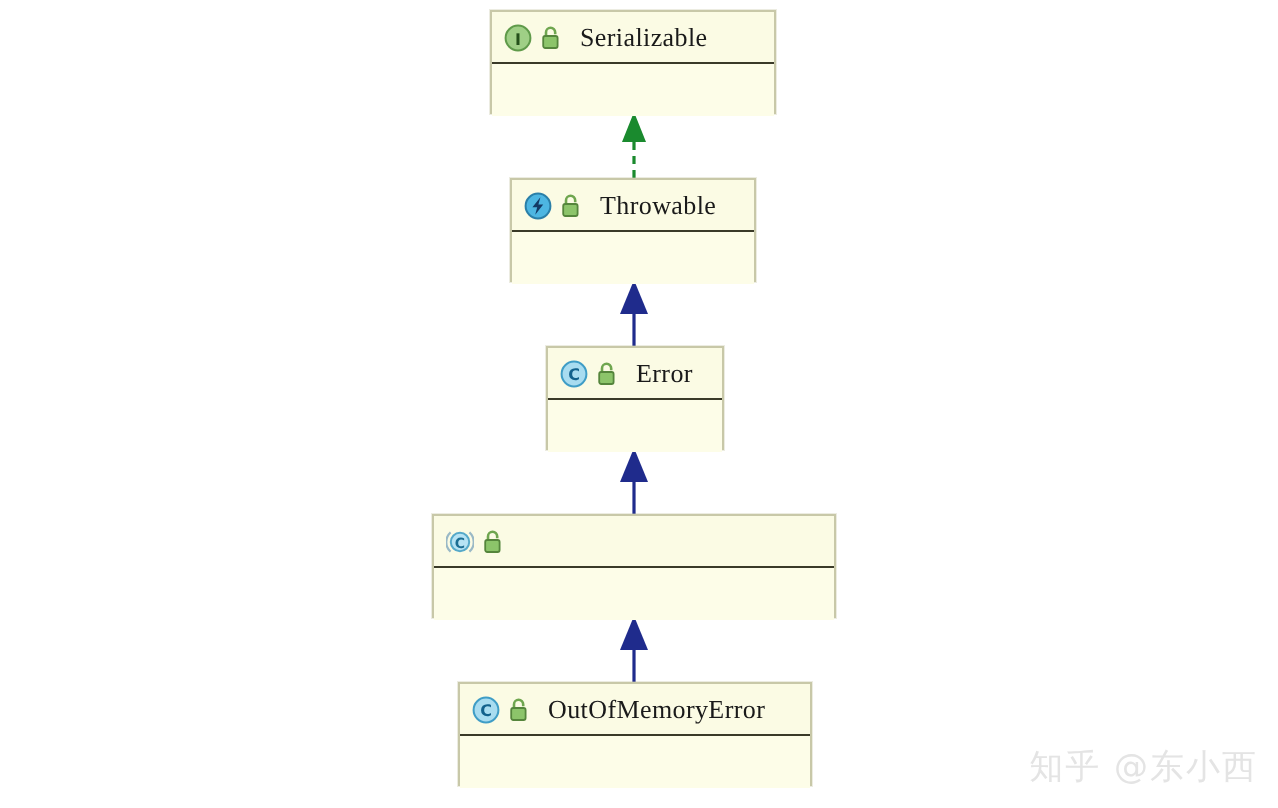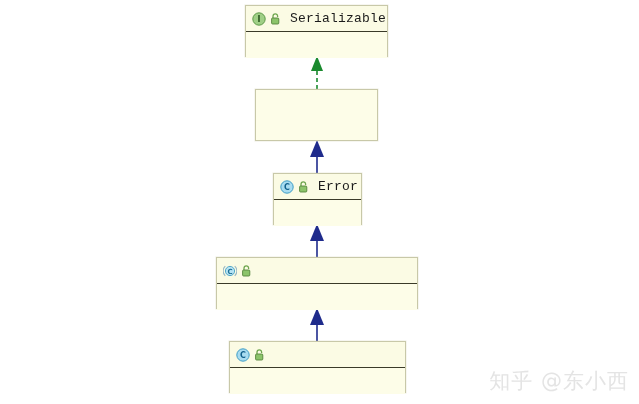--- a/index.html
+++ b/index.html
@@ -50,21 +50,21 @@
     border-bottom: 1px solid #3a3a28;
     background: #fbfbe4;
     white-space: nowrap;
   }
   .uml-node-body {
     box-sizing: border-box;
     height: 26px;
     background: #fdfde8;
   }
   .uml-node-title {
-    font-family: Liberation Mono, monospace;
+    font-family: Liberation Serif, serif;
     font-size: 13px;
     letter-spacing: 0.2px;
     color: #1a1a1a;
     margin-left: 9px;
   }
 
   
   .icon-slot {
     display: inline-flex;
     align-items: center;
@@ -79,21 +79,21 @@
     height: 12px;
   }
 
   
   #watermark {
     position: absolute;
     right: 10px;
     bottom: 9px;
     color: #e4e4e4;
     font-family: "DejaVu Sans", "Liberation Sans", sans-serif;
-    font-size: 21px;
+    font-size: 17px;
     letter-spacing: 1px;
     user-select: none;
     white-space: nowrap;
   }
 </style>
 </head>
 <body>
 
 <div id="diagram-canvas">
 
@@ -133,20 +133,35 @@
           <path d="M3 5 V3.2 A2.3 2.3 0 0 1 7.6 3.2 V4.1" fill="none" stroke="#6fa64f" stroke-width="1.3"></path>
           <rect x="1.6" y="5" width="7.2" height="6" rx="1" fill="#8cc46a" stroke="#55853c" stroke-width="0.9"></rect>
         </svg>
       </span>
       <span class="uml-node-title">Serializable</span>
     </div>
     <div class="uml-node-body"></div>
   </div>
 
   <div class="uml-node" id="node-throwable" style="left:255px; top:89px; width:123px; height:52px;">
+    <div class="uml-node-header">
+      <span class="icon-slot">
+        <svg width="14" height="14" viewBox="0 0 14 14" xmlns="http://www.w3.org/2000/svg">
+          <circle cx="7" cy="7" r="6.2" fill="#4db6e2" stroke="#2a7fa8" stroke-width="1"></circle>
+          <path d="M8.2 2.6 L4.2 7.6 H6.6 L5.6 11.4 L9.6 6.2 H7.2 Z" fill="#143a66"></path>
+        </svg>
+      </span>
+      <span class="icon-slot icon-lock">
+        <svg width="11" height="12" viewBox="0 0 11 12" xmlns="http://www.w3.org/2000/svg">
+          <path d="M3 5 V3.2 A2.3 2.3 0 0 1 7.6 3.2 V4.1" fill="none" stroke="#6fa64f" stroke-width="1.3"></path>
+          <rect x="1.6" y="5" width="7.2" height="6" rx="1" fill="#8cc46a" stroke="#55853c" stroke-width="0.9"></rect>
+        </svg>
+      </span>
+      <span class="uml-node-title">Throwable</span>
+    </div>
     <div class="uml-node-body"></div>
   </div>
 
   <div class="uml-node" id="node-error" style="left:273px; top:173px; width:89px; height:52px;">
     <div class="uml-node-header">
       <span class="icon-slot">
         <svg width="14" height="14" viewBox="0 0 14 14" xmlns="http://www.w3.org/2000/svg">
           <circle cx="7" cy="7" r="6.2" fill="#a8dcf0" stroke="#3f9dc6" stroke-width="1"></circle>
           <text x="7" y="10.2" text-anchor="middle" font-family="DejaVu Sans, sans-serif" font-size="8" font-weight="bold" fill="#12618c">C</text>
         </svg>
@@ -189,19 +204,20 @@
           <circle cx="7" cy="7" r="6.2" fill="#a8dcf0" stroke="#3f9dc6" stroke-width="1"></circle>
           <text x="7" y="10.2" text-anchor="middle" font-family="DejaVu Sans, sans-serif" font-size="8" font-weight="bold" fill="#12618c">C</text>
         </svg>
       </span>
       <span class="icon-slot icon-lock">
         <svg width="11" height="12" viewBox="0 0 11 12" xmlns="http://www.w3.org/2000/svg">
           <path d="M3 5 V3.2 A2.3 2.3 0 0 1 7.6 3.2 V4.1" fill="none" stroke="#6fa64f" stroke-width="1.3"></path>
           <rect x="1.6" y="5" width="7.2" height="6" rx="1" fill="#8cc46a" stroke="#55853c" stroke-width="0.9"></rect>
         </svg>
       </span>
+      <span class="uml-node-title">OutOfMemoryError</span>
     </div>
     <div class="uml-node-body"></div>
   </div>
 
   <div id="watermark">知乎 @东小西</div>
 
 </div>
 
 </body></html>

